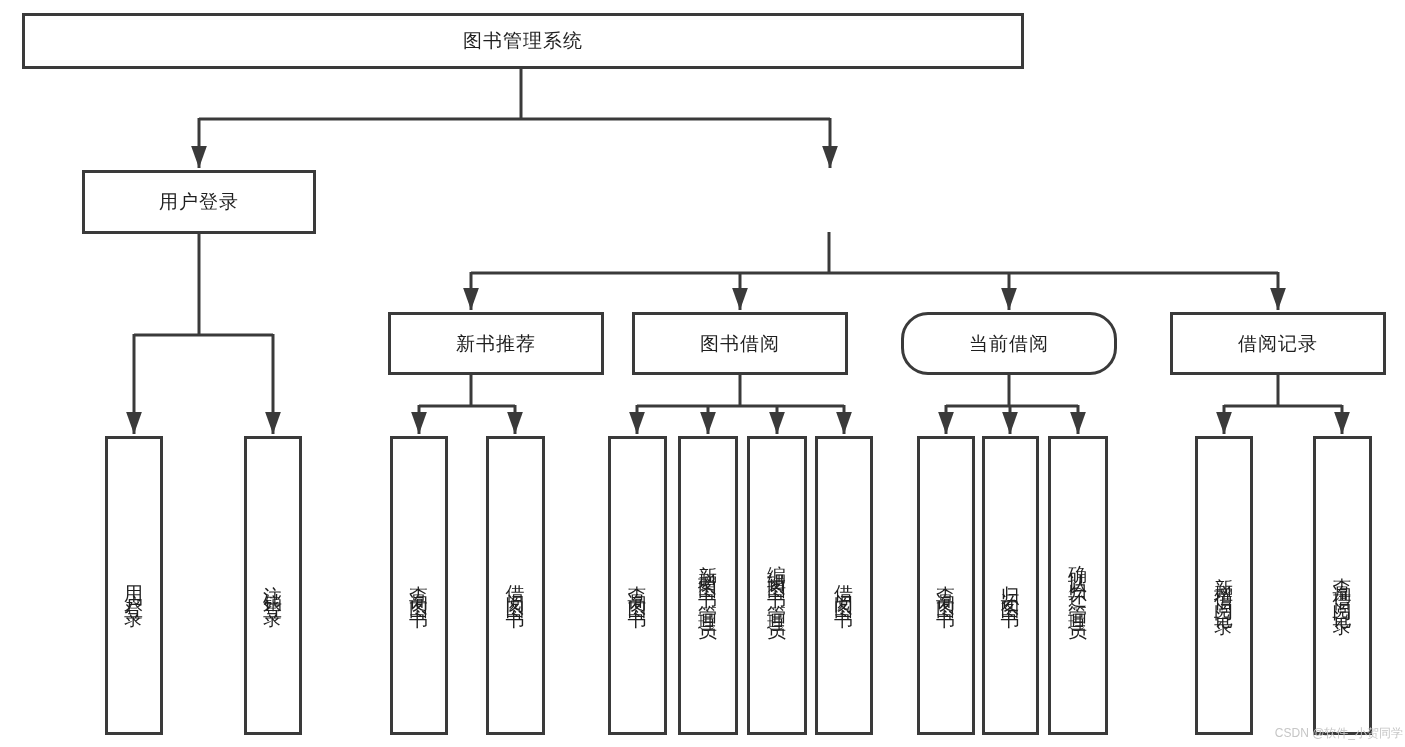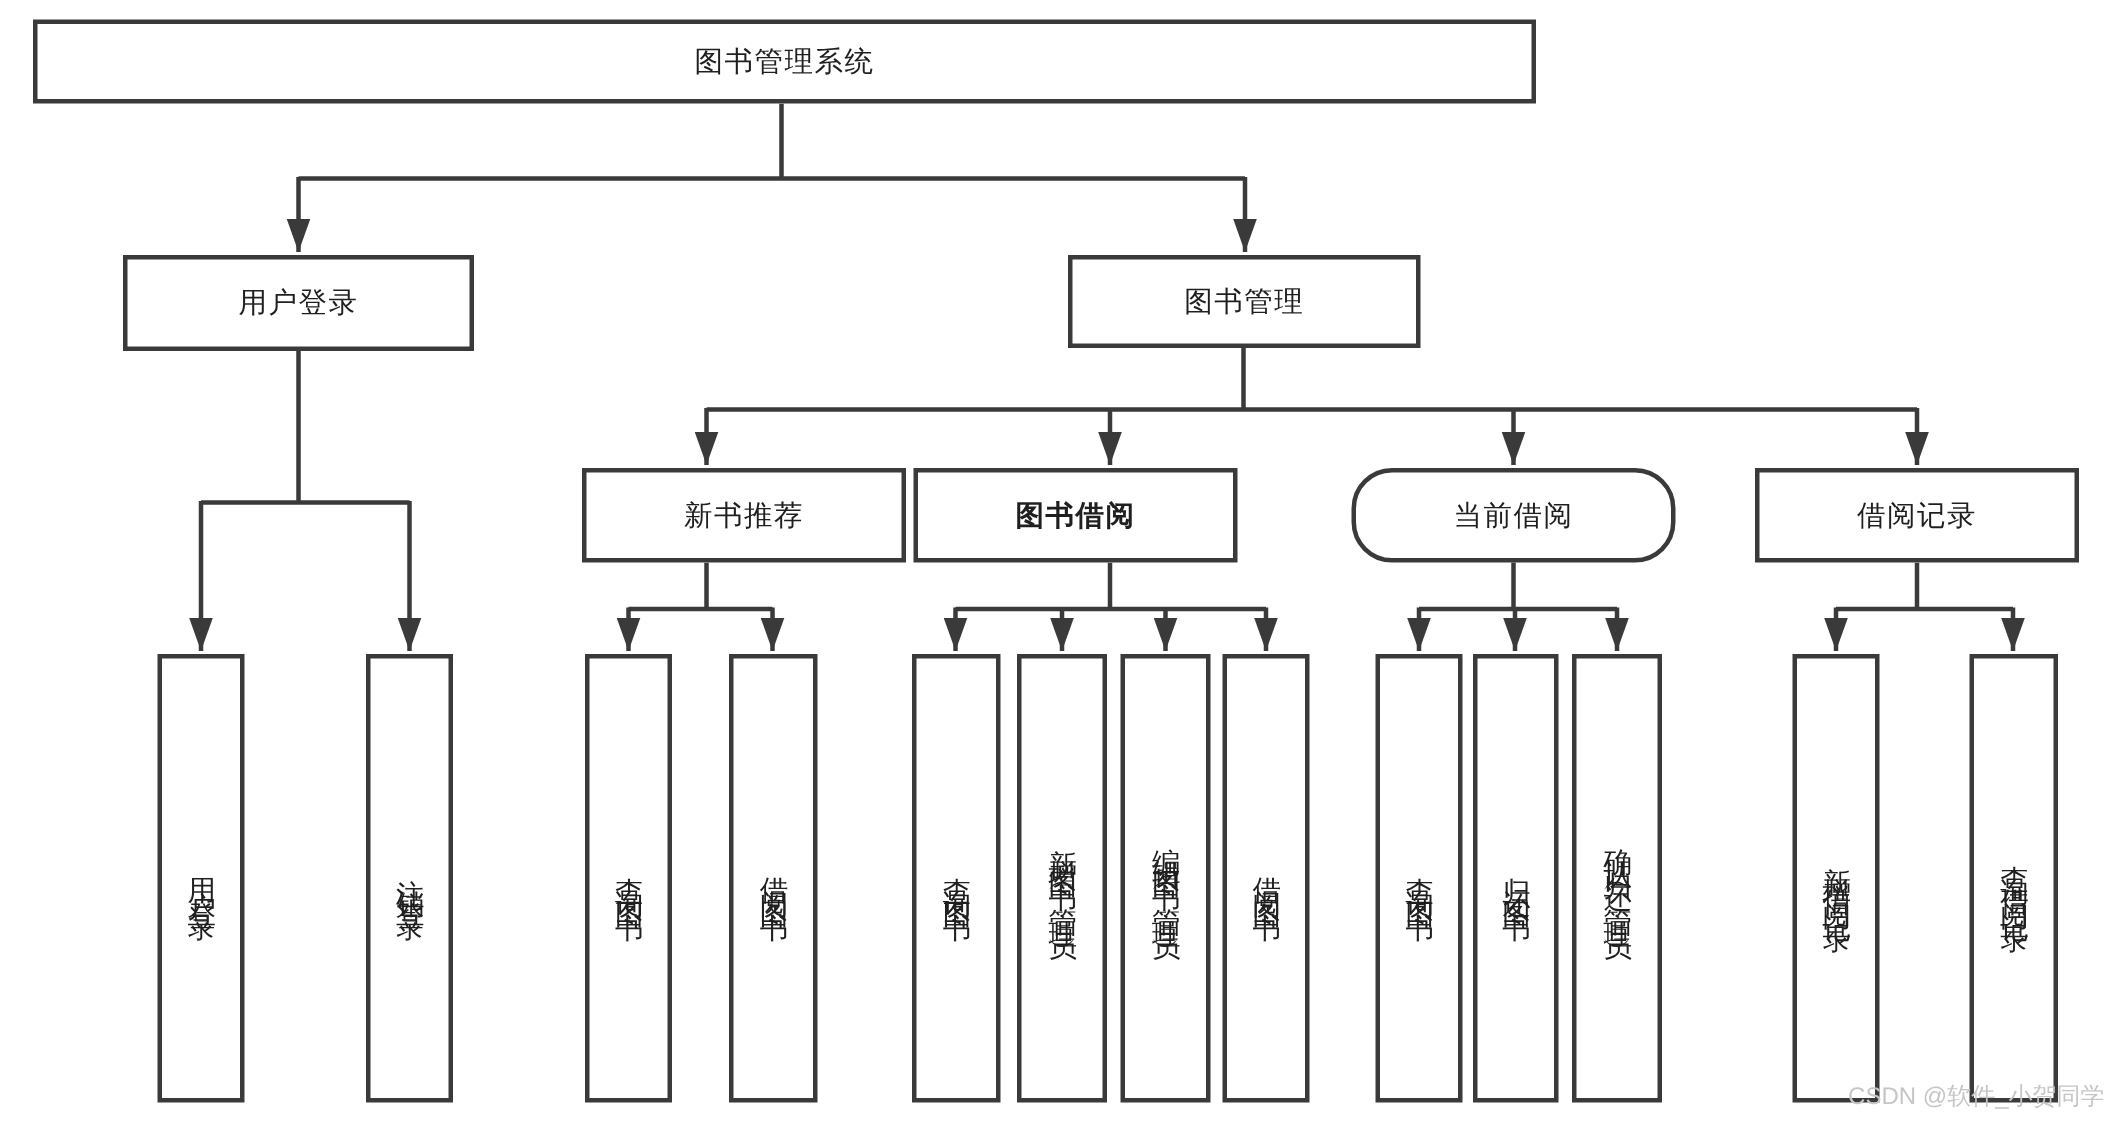--- a/index.html
+++ b/index.html
@@ -41,21 +41,21 @@
     writing-mode: vertical-rl;
     text-orientation: mixed;
     font-size: 19px;
     letter-spacing: 8px;
     line-height: 1;
   }
   .watermark {
     position: absolute;
     right: 2px;
     bottom: 5px;
-    font-size: 16px;
+    font-size: 12px;
     color: #c6c6c6;
     z-index: 5;
     white-space: nowrap;
     margin-left: 26px;
   }
 </style>
 </head>
 <body>
 
 <div class="canvas">
@@ -110,28 +110,25 @@
     </g>
   </svg>
 
   <div class="node h" style="left:22px; top:13px; width:1002px; height:56px;">
     <span class="lbl">图书管理系统</span>
   </div>
 
   <div class="node h" style="left:82px; top:170px; width:234px; height:64px;">
     <span class="lbl">用户登录</span>
   </div>
-  <div class="node h" style="left:712px; top:170px; width:235px; height:62px;">
-    <span class="lbl">图书管理</span>
-  </div>
 
   <div class="node h" style="left:363px; top:312px; width:216px; height:63px;margin-left:25px;">
     <span class="lbl">新书推荐</span>
   </div>
-  <div class="node h" style="left:609px; top:312px; width:216px; height:63px;font-weight:bold;">
+  <div class="node h" style="left:632px; top:312px; width:216px; height:63px;">
     <span class="lbl">图书借阅</span>
   </div>
   <div class="node h" style="left:901px; top:312px; width:216px; height:63px;border-radius:27px;">
     <span class="lbl">当前借阅</span>
   </div>
   <div class="node h" style="left:1170px; top:312px; width:216px; height:63px;">
     <span class="lbl">借阅记录</span>
   </div>
 
   <div class="node v" style="left:105px; top:436px; width:58px; height:299px;">

